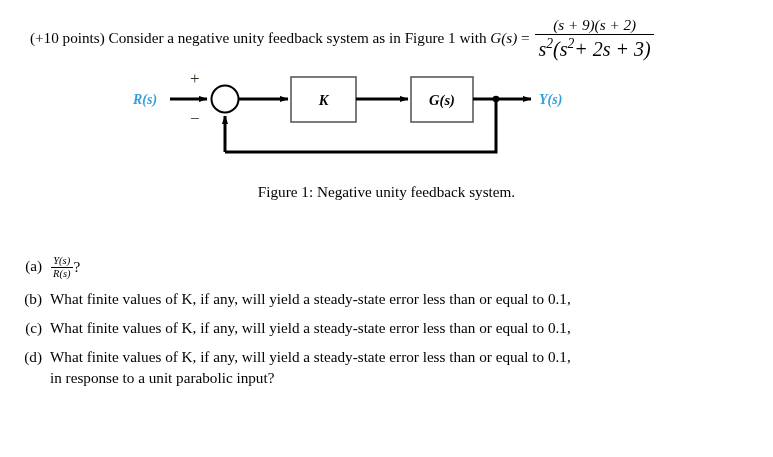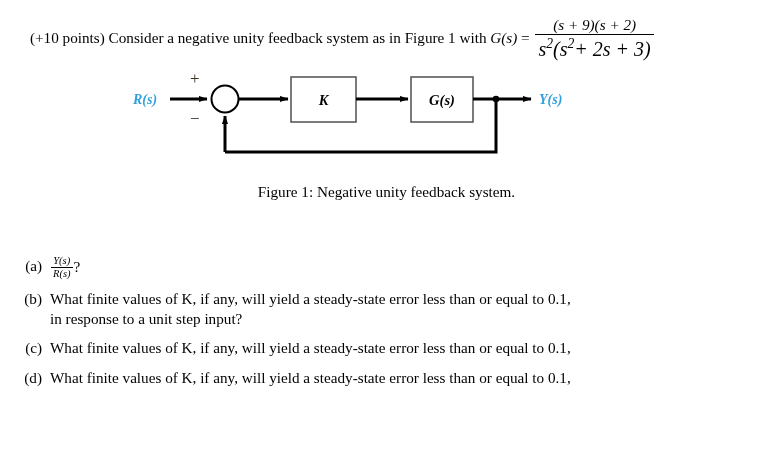--- a/index.html
+++ b/index.html
@@ -203,31 +203,31 @@
     <span class="qlabel">(a)</span>
     <span class="qbody">
       <span class="frac-sm"><span class="num mi">Y(s)</span><span class="den mi">R(s)</span></span><span>?</span>
     </span>
   </div>
 
   <div class="qitem">
     <span class="qlabel">(b)</span>
     <span class="qbody">
       <span>What finite values of K, if any, will yield a steady-state error less than or equal to 0.1,</span>
-      <span class="l2">in response to a unit step input?</span>
     </span>
   </div>
 
   <div class="qitem">
     <span class="qlabel">(c)</span>
     <span class="qbody">
       <span>What finite values of K, if any, will yield a steady-state error less than or equal to 0.1,</span>
     </span>
   </div>
 
   <div class="qitem">
     <span class="qlabel">(d)</span>
     <span class="qbody">
       <span>What finite values of K, if any, will yield a steady-state error less than or equal to 0.1,</span>
+      <span class="l2">in response to a unit parabolic input?</span>
     </span>
   </div>
 
 </div>
 
 </body></html>

